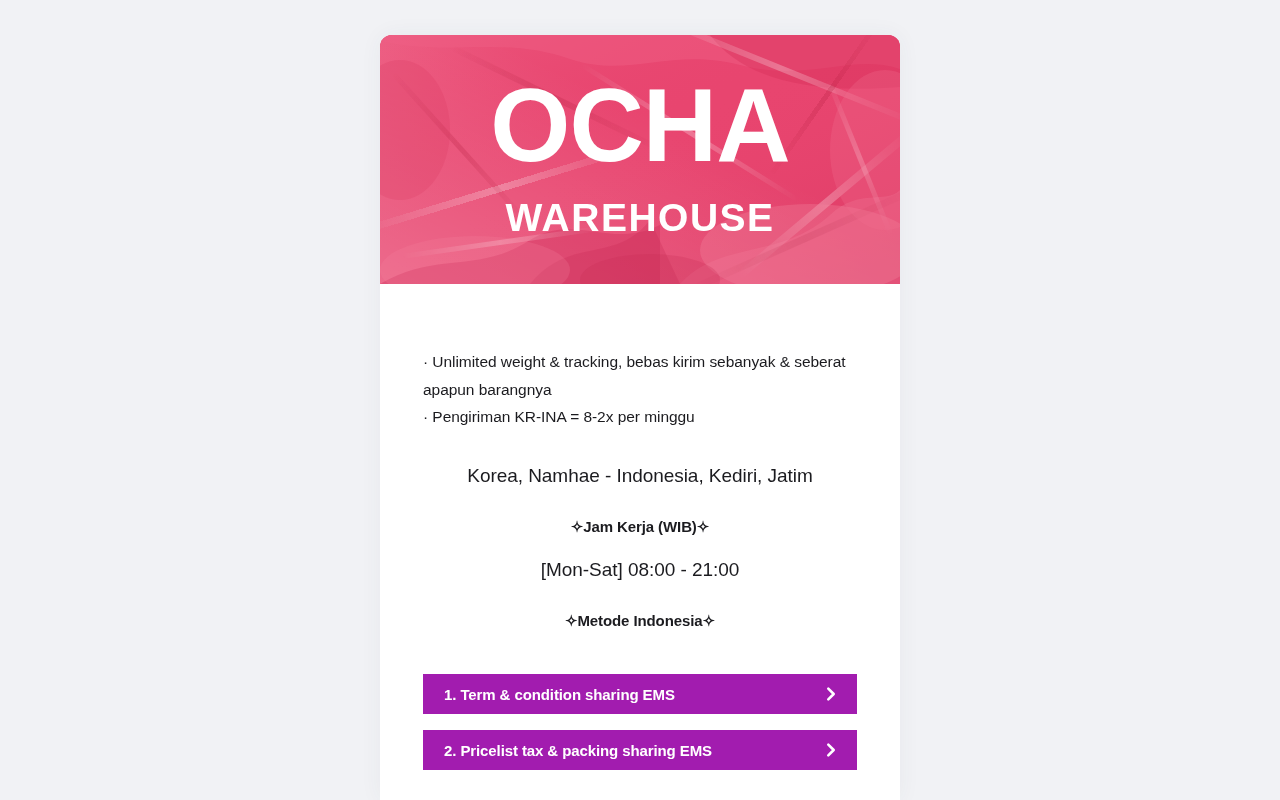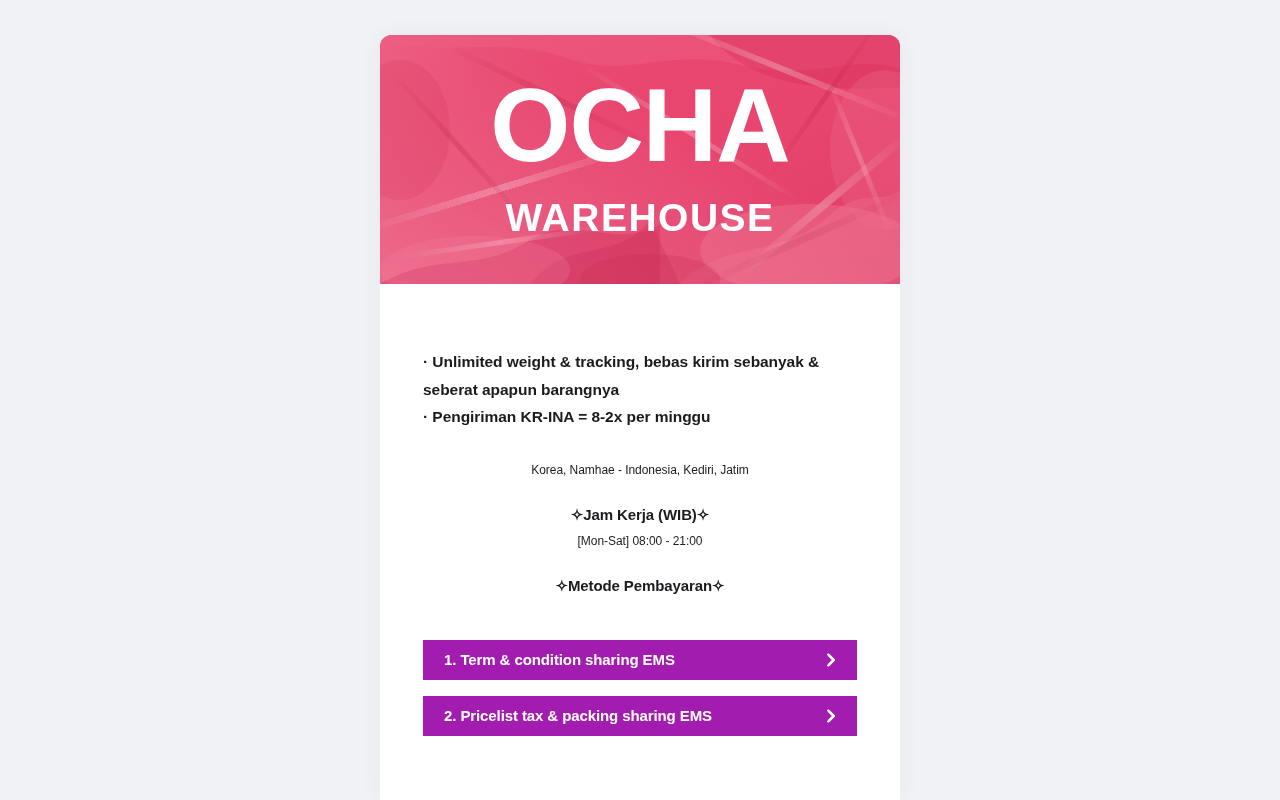--- a/index.html
+++ b/index.html
@@ -93,42 +93,41 @@
     line-height: 1.45;
     letter-spacing: -0.1px;
   }
 
   .bullets {
     margin-top: 30px;
     font-size: 15.5px;
     line-height: 1.78;
     text-align: left;
     letter-spacing: -0.05px;
-    font-weight: bold;
   }
 
   .section {
     margin-top: 30px;
     text-align: center;
   }
 
   .section.tight { margin-top: 24px; }
 
   .section-title {
     font-size: 15px;
     font-weight: 700;
     line-height: 1.5;
     letter-spacing: -0.1px;
   }
 
   .section-value {
-    font-size: 12px;
+    font-size: 19px;
     line-height: 1.62;
     letter-spacing: -0.05px;
-    margin-top: 5px;
+    margin-top: 17px;
   }
 
   
   .links {
     margin-top: 42px;
     padding-bottom: 0;
   }
 
   .link-btn {
     display: flex;
@@ -241,21 +240,21 @@
       <div class="section">
         <div class="section-value">Korea, Namhae - Indonesia, Kediri, Jatim</div>
       </div>
 
       <div class="section tight">
         <div class="section-title">✧Jam Kerja (WIB)✧</div>
         <div class="section-value">[Mon-Sat] 08:00 - 21:00</div>
       </div>
 
       <div class="section tight">
-        <div class="section-title">✧Metode Pembayaran✧</div>
+        <div class="section-title">✧Metode Indonesia✧</div>
       </div>
 
       <div class="links">
 
         <div class="link-btn">
           <span class="link-label">1. Term &amp; condition sharing EMS</span>
           <svg class="chev" viewBox="0 0 16 16" fill="none">
             <path d="M5.3 2.6 L10.7 8 L5.3 13.4" stroke="#ffffff" stroke-width="2.6" stroke-linecap="round" stroke-linejoin="round"></path>
           </svg>
         </div>

